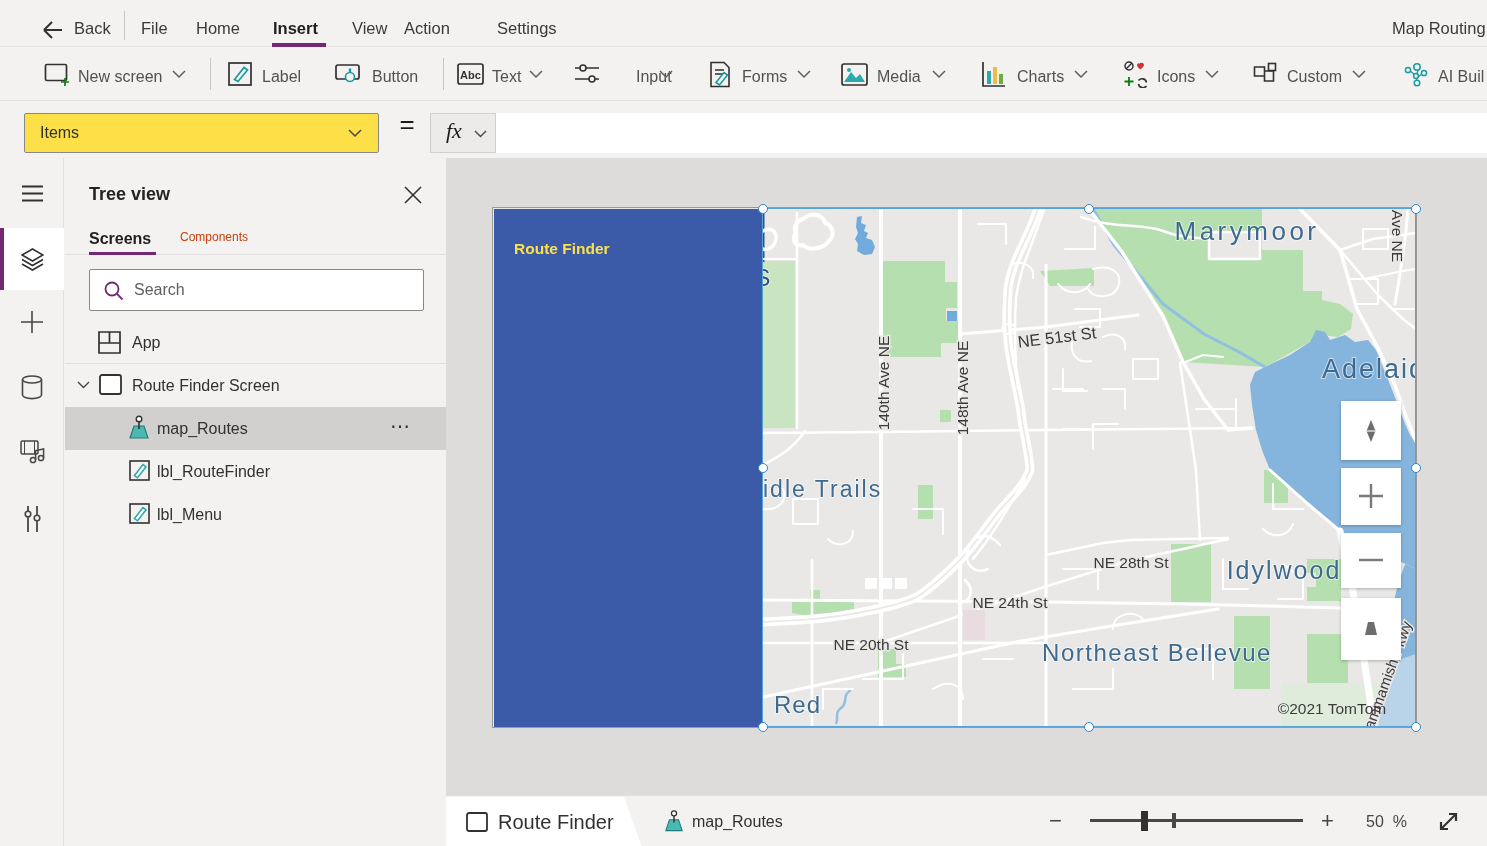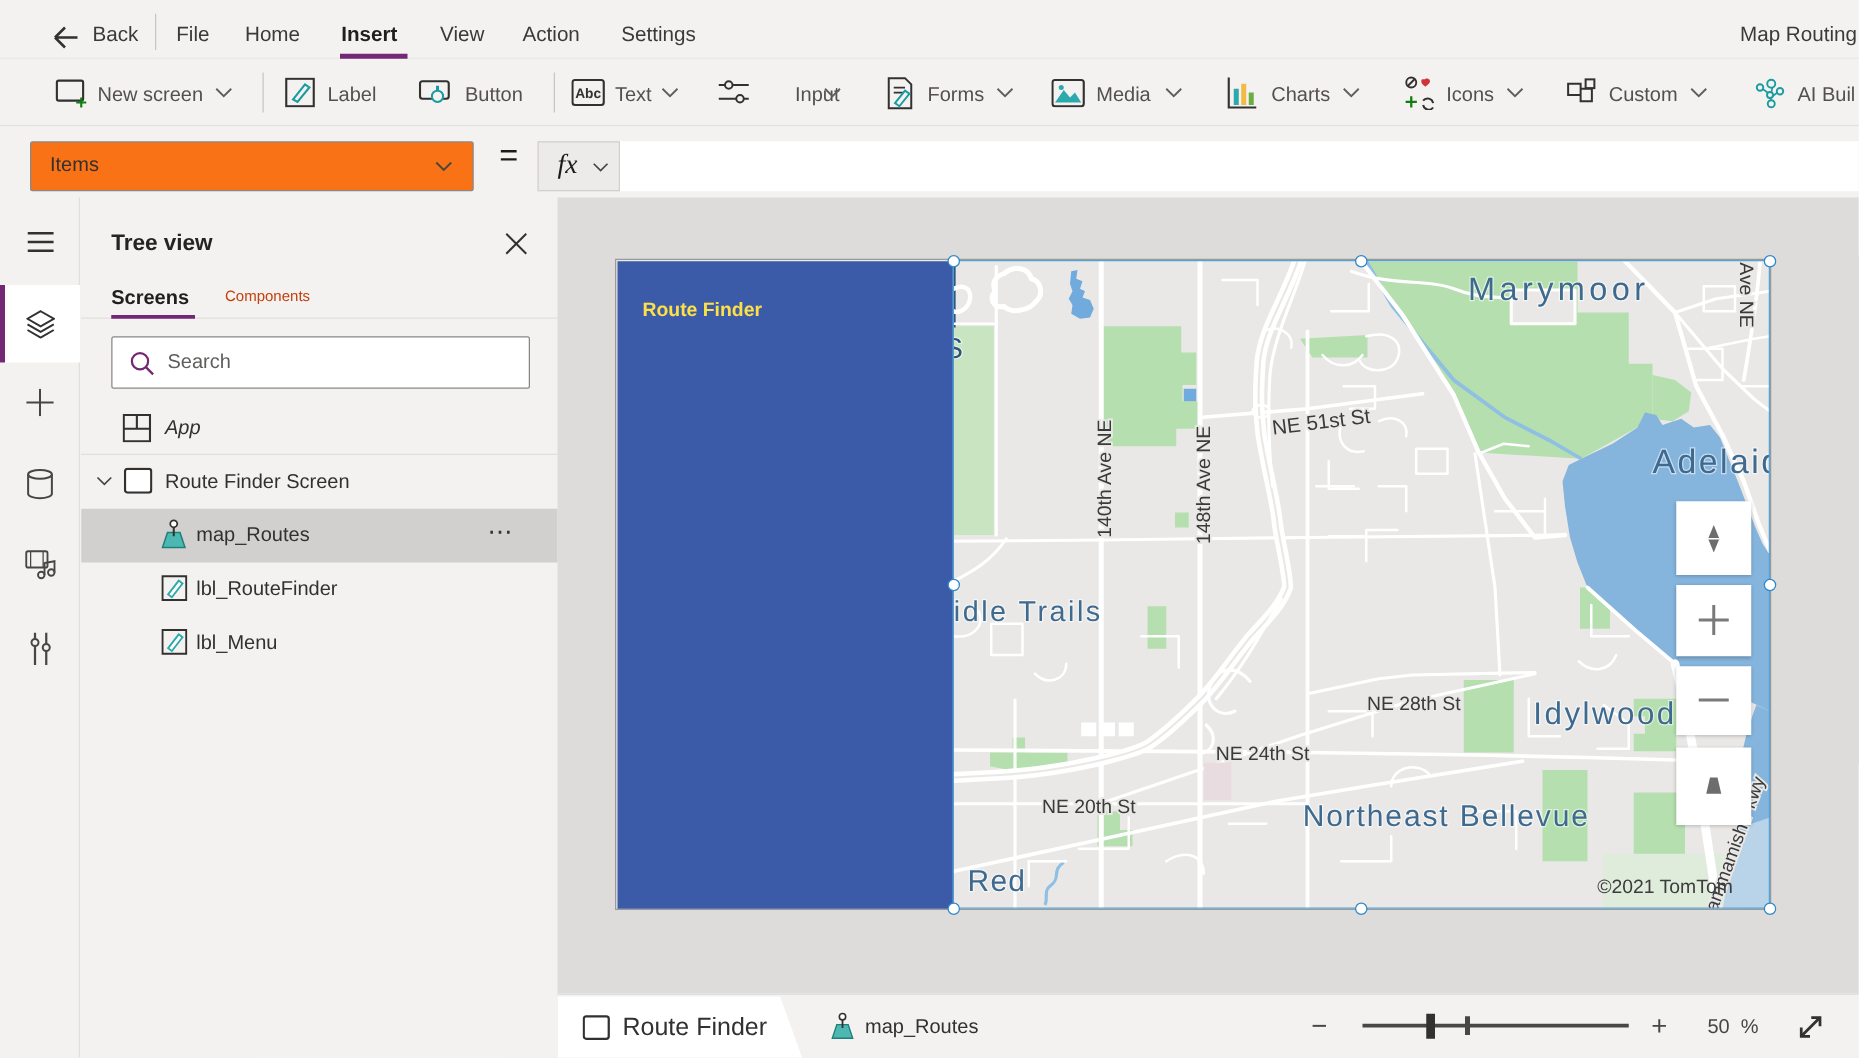--- a/index.html
+++ b/index.html
@@ -42,21 +42,21 @@
     <svg class="abs" style="left:42px; top:20px;" width="22" height="20" viewBox="0 0 22 20">
       <path d="M2 10 H20 M2 10 L10 2 M2 10 L10 18" stroke="#323130" stroke-width="2" fill="none"></path>
     </svg>
     <div class="mtxt" style="left:74px;">Back</div>
     <div class="abs" style="left:124px; top:11px; width:1px; height:29px; background:#c8c6c4;"></div>
     <div class="mtxt" style="left:141px;">File</div>
     <div class="mtxt" style="left:196px;">Home</div>
     <div class="mtxt" style="left:273px; font-weight:bold; color:#201f1e;">Insert</div>
     <div class="abs" style="left:272px; top:43px; width:54px; height:4px; background:#742774;"></div>
     <div class="mtxt" style="left:352px;">View</div>
-    <div class="mtxt" style="left:418px;">Action</div>
+    <div class="mtxt" style="left:404px;">Action</div>
     <div class="mtxt" style="left:497px;">Settings</div>
     <div class="mtxt" style="left:1392px;">Map Routing</div>
   </div>
 
   <div id="ribbon" class="abs">
 
     <svg class="abs" style="left:44px; top:14px;" width="27" height="27" viewBox="0 0 27 27">
       <rect x="1.5" y="3.5" width="21" height="16" rx="1.5" fill="none" stroke="#323130" stroke-width="1.7"></rect>
       <path d="M21 17 v8 M17 21 h8" stroke="#107c10" stroke-width="1.7"></path>
     </svg>
@@ -156,21 +156,21 @@
       <circle cx="13" cy="5" r="3.2" fill="none" stroke="#1a9ba1" stroke-width="1.5"></circle>
       <circle cx="20" cy="11" r="2.6" fill="none" stroke="#1a9ba1" stroke-width="1.5"></circle>
       <circle cx="12" cy="14" r="2.4" fill="none" stroke="#1a9ba1" stroke-width="1.5"></circle>
       <circle cx="13" cy="21" r="2.8" fill="none" stroke="#1a9ba1" stroke-width="1.5"></circle>
       <path d="M6 9 L10 12 M14 8 L13 12 M14 15 L18 12 M12.5 16.5 L13 18" stroke="#1a9ba1" stroke-width="1.3"></path>
     </svg>
     <div class="rtxt" style="left:1438px;">AI Buil</div>
   </div>
 
   <div id="fbar" class="abs">
-    <div class="abs" style="left:24px; top:12px; width:355px; height:40px; background:#f97316; border:1px solid #8a8886; border-radius:2px;">
+    <div class="abs" style="left:24px; top:12px; width:355px; height:40px; background:#fde047; border:1px solid #8a8886; border-radius:2px;">
       <div style="position:absolute; left:15px; top:0; height:38px; line-height:38px; font-size:16px; color:#323130;">Items</div>
       <svg style="position:absolute; right:16px; top:15px;" width="14" height="9" viewBox="0 0 14 9">
           <path d="M1 1 L7 7 L13 1" stroke="#484644" stroke-width="1.5" fill="none"></path>
         </svg>
     </div>
     <div class="abs" style="left:395px; top:8px; width:24px; height:40px; font-size:26px; color:#1b1a19; text-align:center;">=</div>
     <div class="abs" style="left:430px; top:12px; width:66px; height:40px; background:#edebe9; border:1px solid #d2d0ce;">
       <div style="position:absolute; left:15px; top:4px; font-family:'Liberation Serif', serif; font-style:italic; font-size:22px; color:#1b1a19;">fx</div>
       <svg style="position:absolute; right:8px; top:16px;" width="13" height="8" viewBox="0 0 13 8">
           <path d="M1 1 L6.5 6.5 L12 1" stroke="#484644" stroke-width="1.4" fill="none"></path>
@@ -229,21 +229,21 @@
     <div class="abs" style="left:24px; top:94px; width:67px; height:3px; background:#742774;"></div>
 
     <div class="abs" style="left:24px; top:111px; width:335px; height:42px; background:#fff; border:1px solid #8a8886; border-radius:2px;">
       <svg style="position:absolute; left:13px; top:10px;" width="21" height="21" viewBox="0 0 21 21">
         <circle cx="9" cy="9" r="6.5" fill="none" stroke="#742774" stroke-width="1.8"></circle>
         <path d="M13.7 13.7 L19.5 19.5" stroke="#742774" stroke-width="1.8"></path>
       </svg>
       <div style="position:absolute; left:44px; top:0; height:40px; line-height:40px; font-size:16px; color:#605e5c;">Search</div>
     </div>
 
-    <div class="abs" style="left:0; top:165px; width:304px; height:40px;font-style:italic;">
+    <div class="abs" style="left:0; top:165px; width:304px; height:40px;">
       <svg style="position:absolute; left:33px; top:8px;" width="23" height="23" viewBox="0 0 23 23">
         <path d="M1 1 h21 v21 h-21 z M11.5 1 v11 M1 12 h21" fill="none" stroke="#323130" stroke-width="1.7"></path>
       </svg>
       <div style="position:absolute; left:67px; top:0; height:40px; line-height:40px; font-size:16px;">App</div>
     </div>
     <div class="abs" style="left:0px; top:205px; width:381px; height:1px; background:#e1dfdd;"></div>
 
     <div class="abs" style="left:0; top:206px; width:381px; height:43px;">
       <svg style="position:absolute; left:12px; top:17px;" width="13" height="8" viewBox="0 0 13 8">
           <path d="M1 1 L6.5 6.5 L12 1" stroke="#484644" stroke-width="1.4" fill="none"></path>

